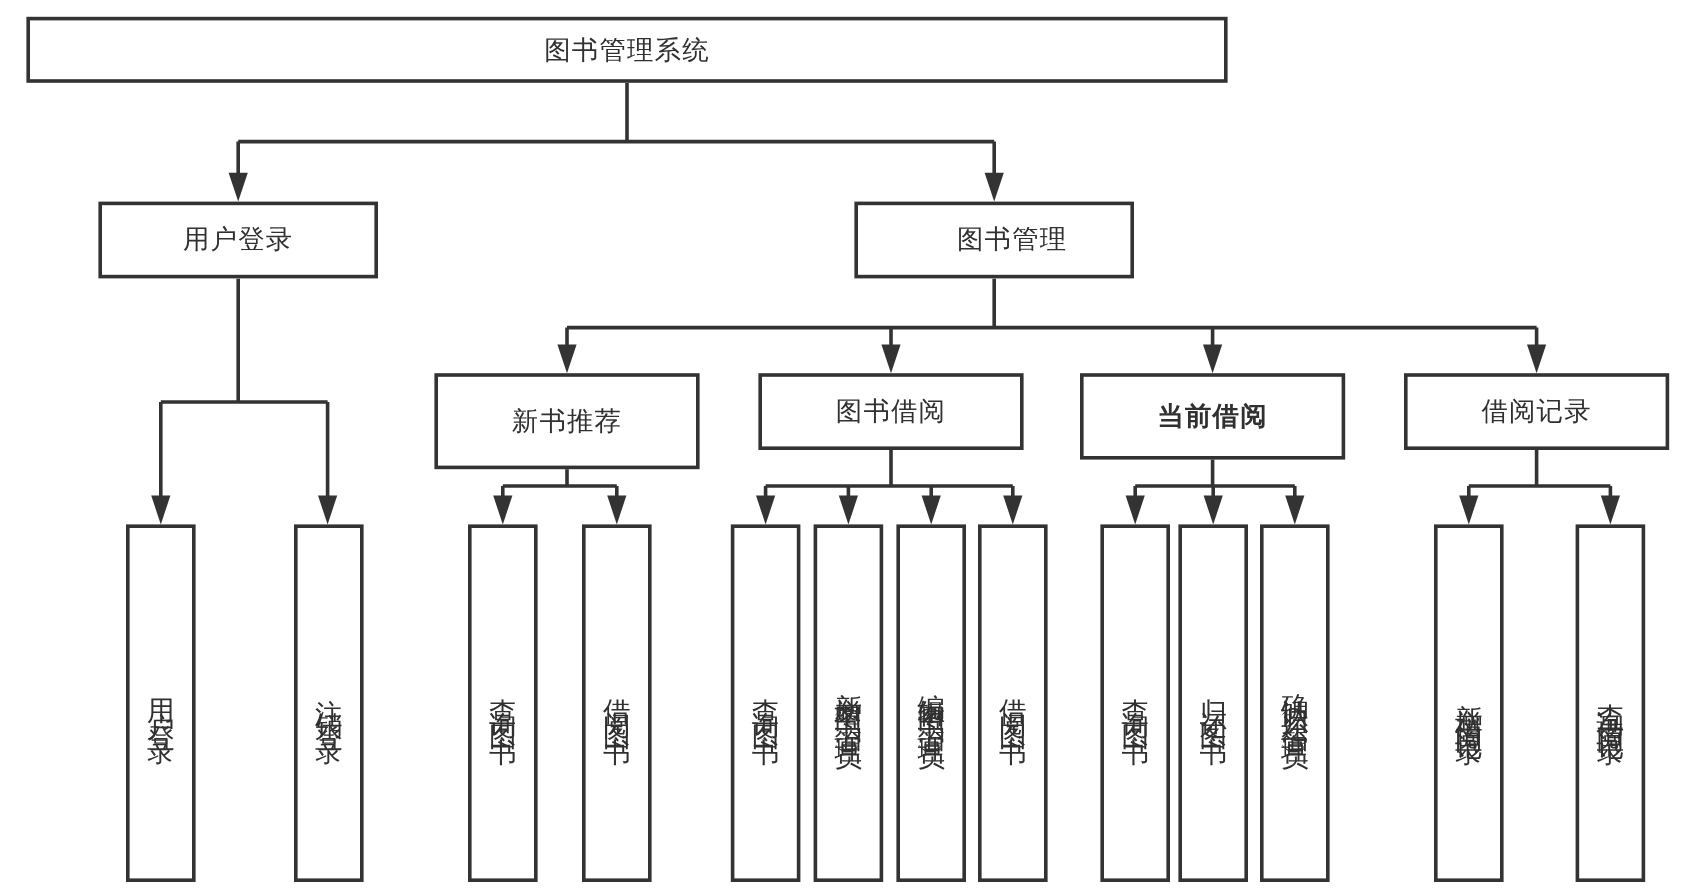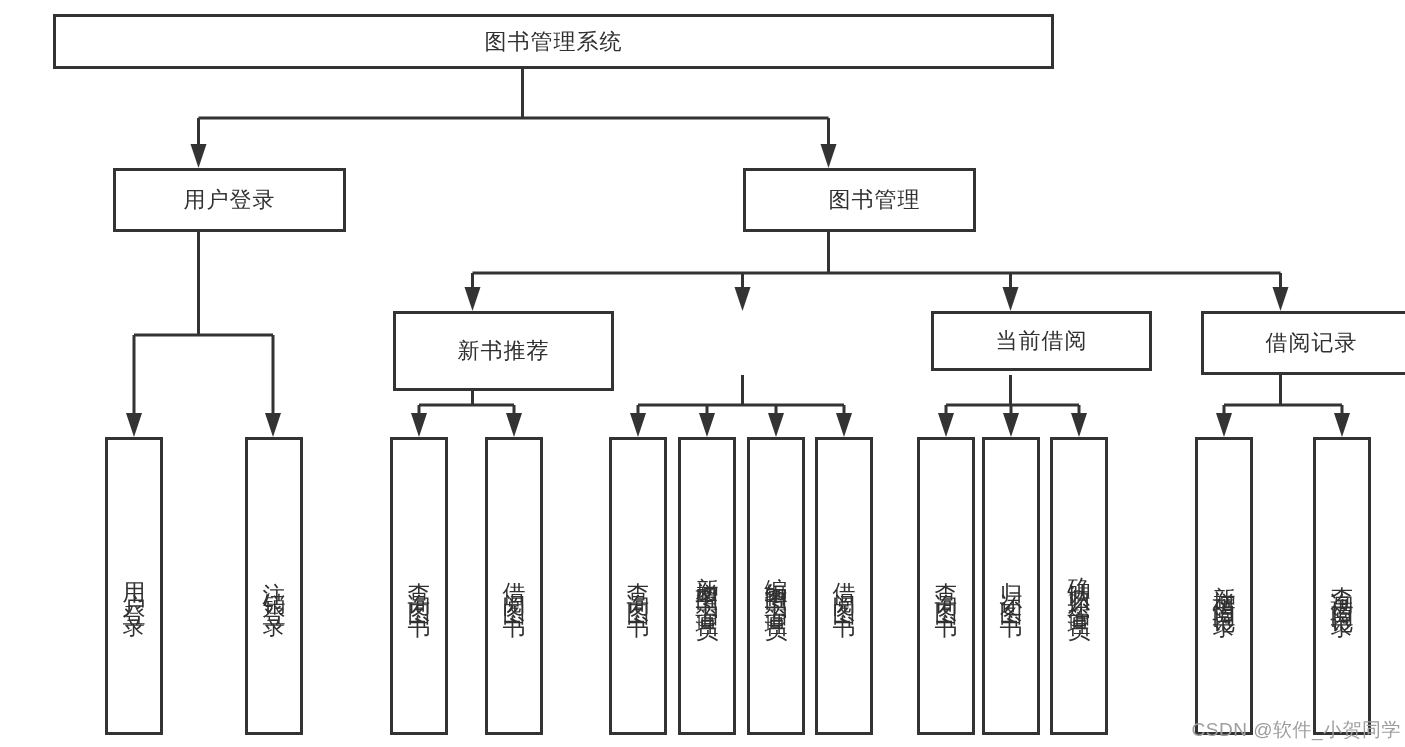--- a/index.html
+++ b/index.html
@@ -22,21 +22,20 @@
   .node{
     position:absolute;
     box-sizing:border-box;
     border:3px solid var(--line);
     background:#fff;
     display:flex;align-items:center;justify-content:center;
     color:var(--text);
     font-size:22px;
     letter-spacing:1px;
     white-space:nowrap;
-    margin-left:31px;
   }
   .leaf{
     position:absolute;
     box-sizing:border-box;
     border:3px solid var(--line);
     background:#fff;
     display:flex;align-items:center;justify-content:center;
     top:437px;width:58px;height:298px;
     color:var(--text);
   }
@@ -105,21 +104,22 @@
       <polygon points="1334,413 1350,413 1342,437"></polygon>
     </g>
   </svg>
 
   <div class="node" style="left:22px;top:14px;width:1001px;height:55px;">图书管理系统</div>
 
   <div class="node" style="left:82px;top:168px;width:233px;height:64px;">用户登录</div>
   <div class="node" style="left:712px;top:168px;width:233px;height:64px;padding-left:30px;">图书管理</div>
 
   <div class="node" style="left:362px;top:311px;width:221px;height:80px;">新书推荐</div>
-  <div class="node" style="left:900px;top:311px;width:221px;height:60px;">当前借阅</div>
+  <div class="node" style="left:632px;top:311px;width:221px;height:64px;">图书借阅</div>
+  <div class="node" style="left:900px;top:311px;width:221px;height:72px;font-weight:bold;">当前借阅</div>
   <div class="node" style="left:1170px;top:311px;width:221px;height:64px;">借阅记录</div>
 
   <div class="leaf loose" style="left:105px;">
     <span class="vtext">用户登录</span>
   </div>
   <div class="leaf loose" style="left:245px;">
     <span class="vtext">注销登录</span>
   </div>
 
   <div class="leaf loose" style="left:390px;">
@@ -152,15 +152,14 @@
     <span class="vtext">确认归还（管理员）</span>
   </div>
 
   <div class="leaf tight" style="left:1195px;">
     <span class="vtext">新增借阅记录</span>
   </div>
   <div class="leaf tight" style="left:1313px;">
     <span class="vtext">查询借阅记录</span>
   </div>
 
-  <div class="watermark">CSDN @软件_小贺同学</div>
 
 </div>
 
 </body></html>

